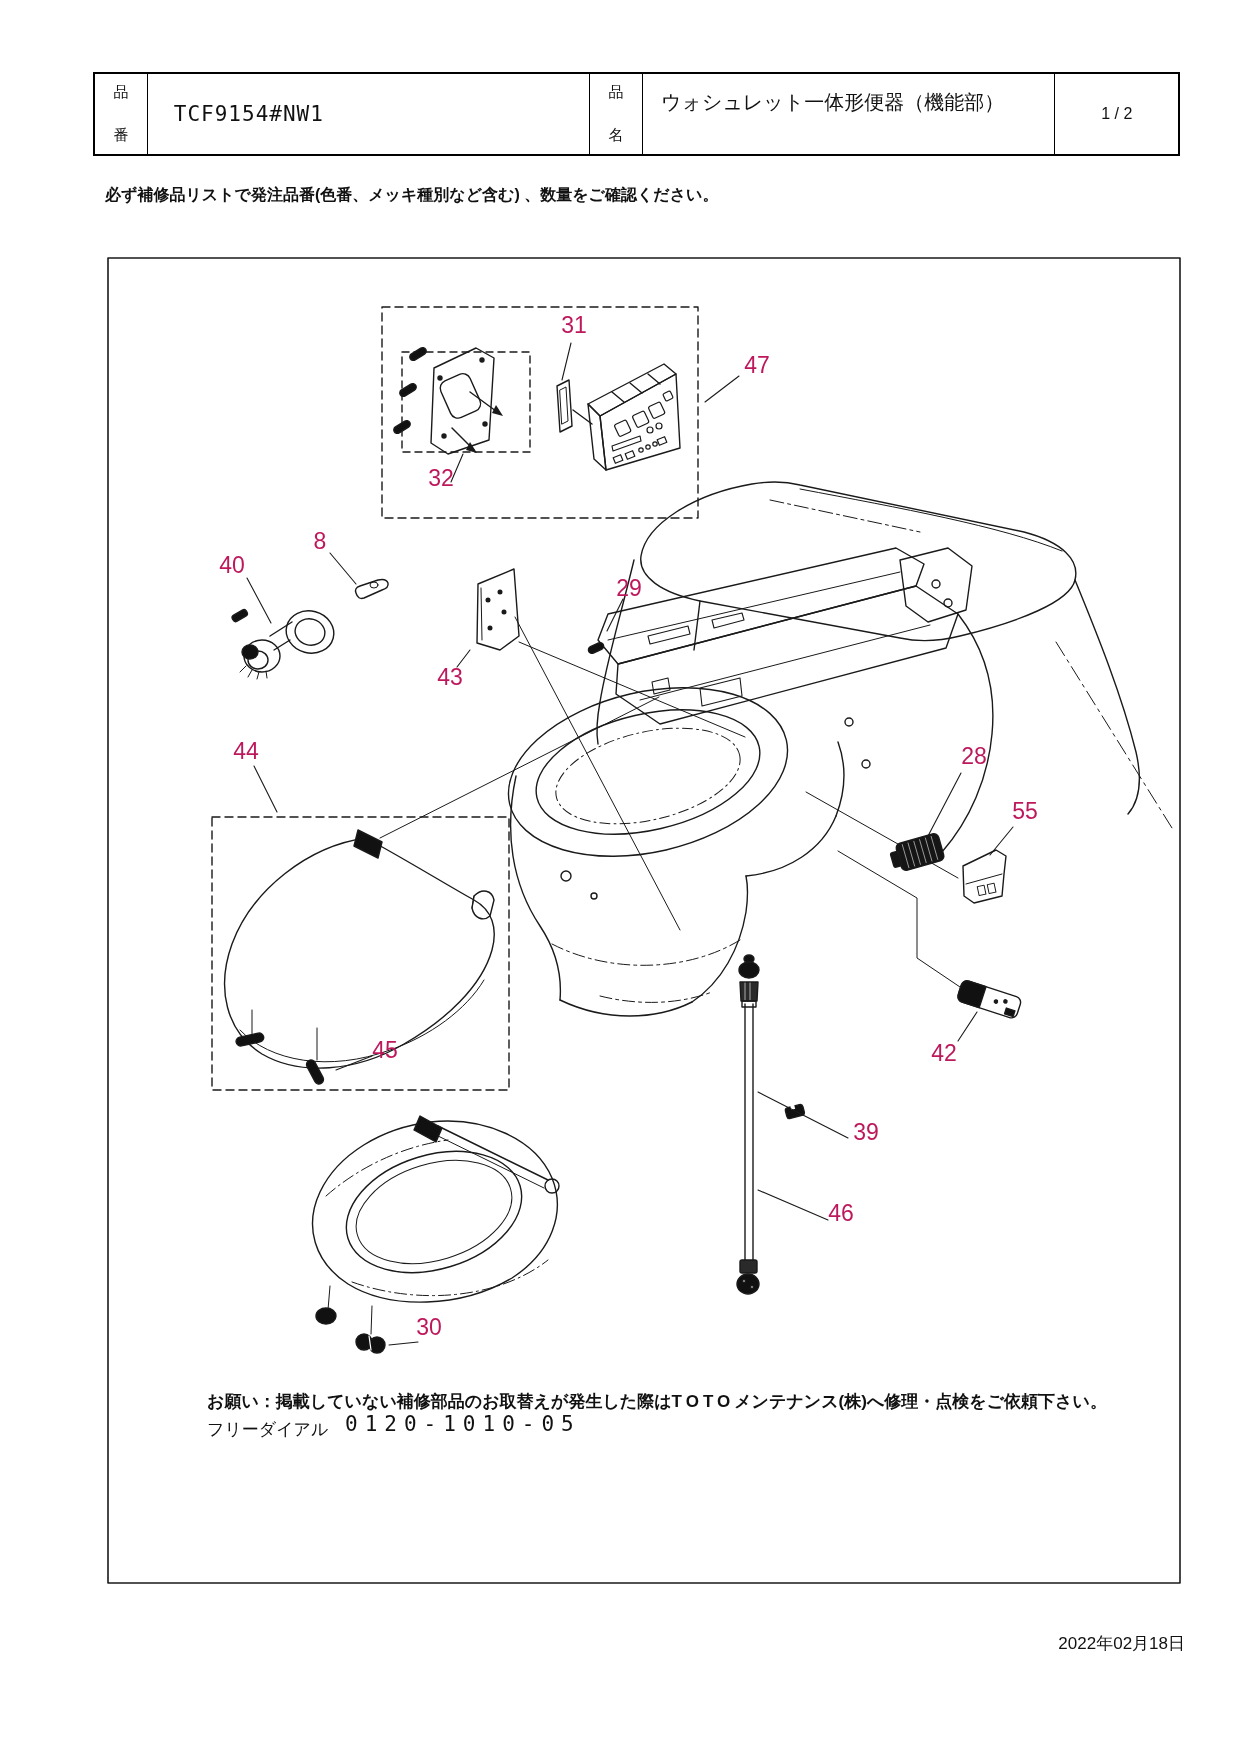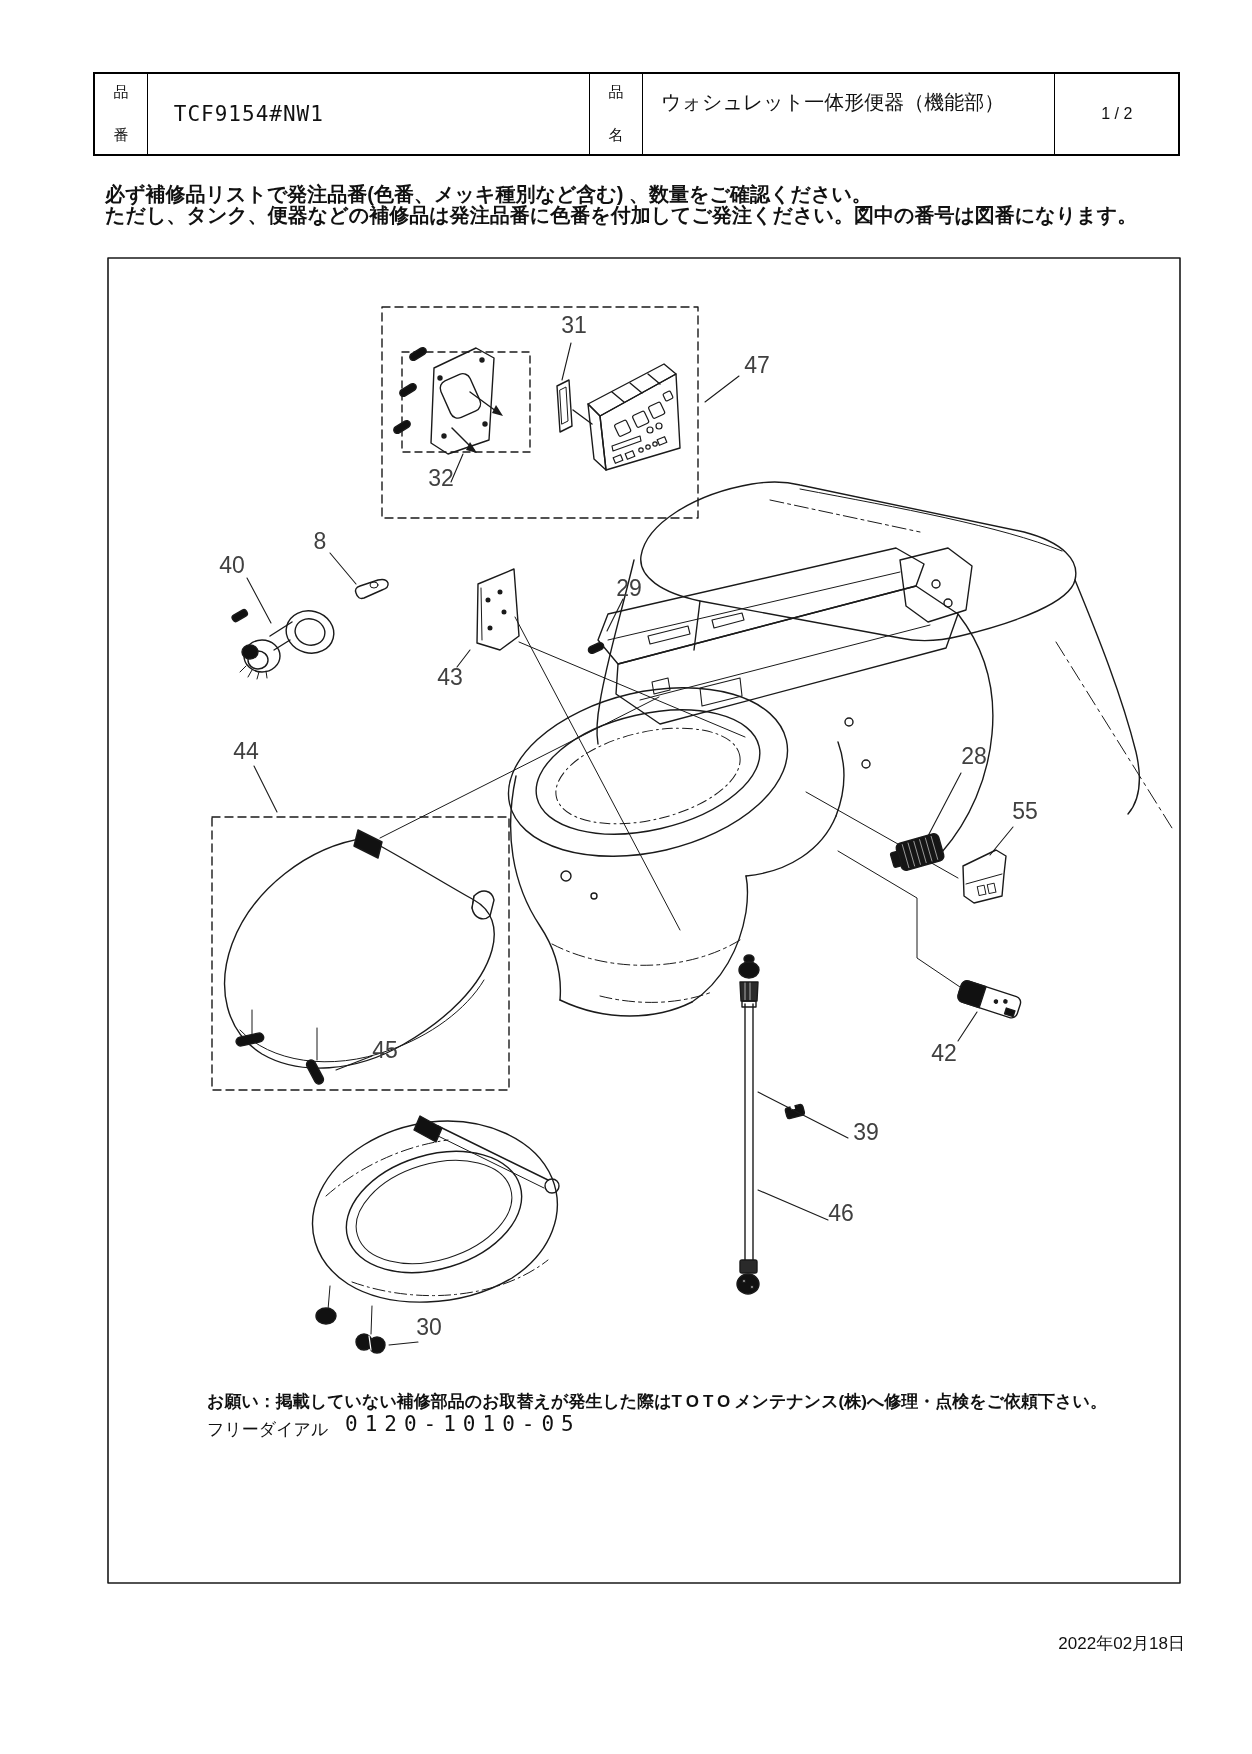--- a/index.html
+++ b/index.html
@@ -16,26 +16,26 @@
   .hdr .cell:last-child{border-right:none;}
   .vlabel{
     width:53px;display:flex;flex-direction:column;justify-content:space-between;
     align-items:center;padding:9px 0;font-size:15px;
   }
   .c-partno{width:444px;display:flex;align-items:center;padding-left:26px;
     font-family:"DejaVu Sans Mono",monospace;font-size:21px;letter-spacing:1px;}
   .c-name{width:414px;padding:15px 0 0 18px;font-size:20px;font-weight:400;}
   .c-page{width:123px;display:flex;align-items:center;justify-content:center;font-size:16px;border-radius:30px;}
   
-  .notes{position:absolute;left:105px;top:184px;font-size:20px;line-height:21px;font-weight:600;white-space:nowrap;}
+  .notes{position:absolute;left:105px;top:184px;font-size:16px;line-height:21px;font-weight:600;white-space:nowrap;}
   
   .diagram-svg{position:absolute;left:0;top:0;width:1252px;height:1754px;}
   .plabel{
     position:absolute;transform:translate(-50%,-50%);
-    font-size:23px;color:#404040;white-space:nowrap;
+    font-size:23px;color:#be185d;white-space:nowrap;
   }
   
   .req{position:absolute;left:207px;top:1390px;font-size:17px;white-space:nowrap;font-weight:bold;}
   .req .brand{letter-spacing:4px;}
   .dial{position:absolute;left:207px;top:1418px;font-size:17px;}
   .dialnum{position:absolute;left:345px;top:1412px;font-size:21px;
     font-family:"DejaVu Sans Mono",monospace;letter-spacing:7px;text-align:right;}
   .docdate{position:absolute;right:67px;top:1632px;font-size:17px;}
 </style>
 </head>
@@ -52,21 +52,20 @@
     <div class="cell vlabel">
       <span>品</span>
       <span>名</span>
     </div>
     <div class="cell c-name">ウォシュレット一体形便器（機能部）</div>
     <div class="cell c-page">1 / 2</div>
   </div>
 
   <div class="notes">
     <div>必ず補修品リストで発注品番(色番、メッキ種別など含む) 、数量をご確認ください。</div>
-    <div>ただし、タンク、便器などの補修品は発注品番に色番を付加してご発注ください。図中の番号は図番になります。</div>
   </div>
 
   <svg class="diagram-svg" viewBox="0 0 1252 1754" fill="none" stroke="#1a1a1a" stroke-width="1.4" stroke-linecap="round" stroke-linejoin="round">
 
     <rect x="108" y="258" width="1072" height="1325" stroke-width="1.6"></rect>
 
     <rect x="382" y="307" width="316" height="211" stroke-dasharray="8 5"></rect>
     <rect x="402" y="352" width="128" height="100" stroke-dasharray="7 5"></rect>
     <rect x="212" y="817" width="297" height="273" stroke-dasharray="8 5"></rect>
 

